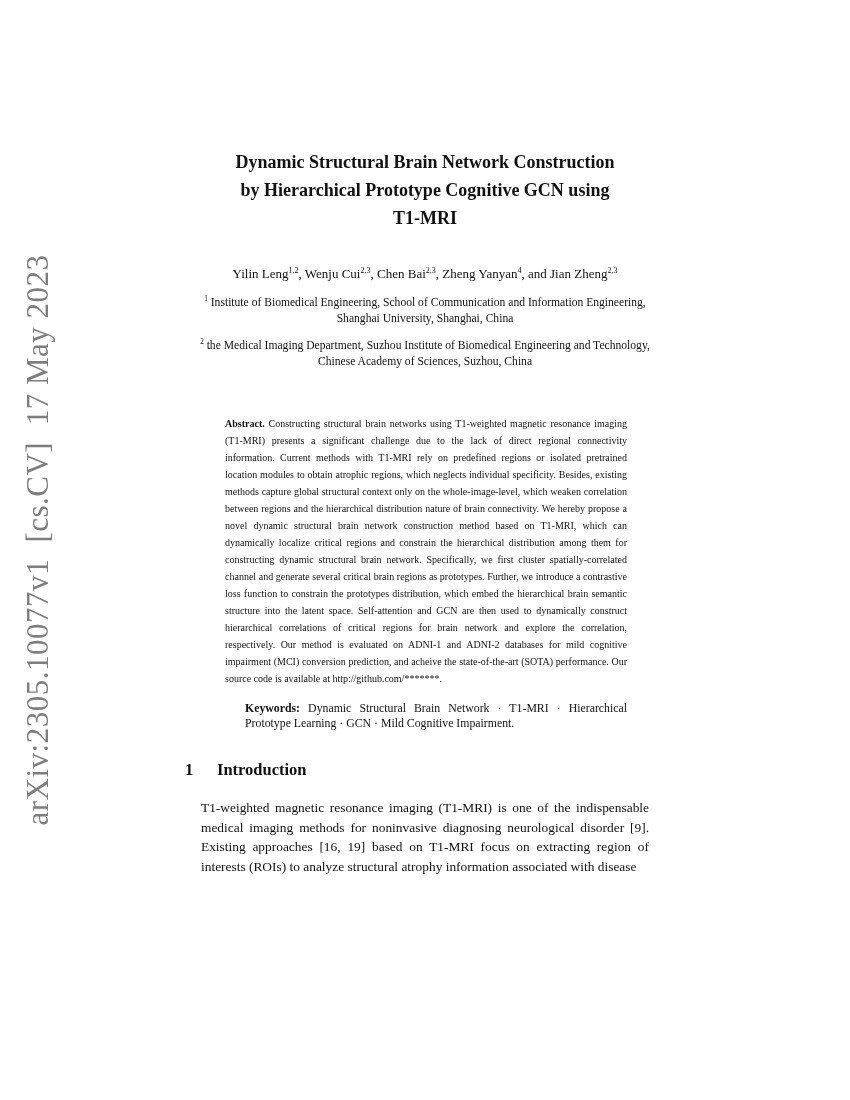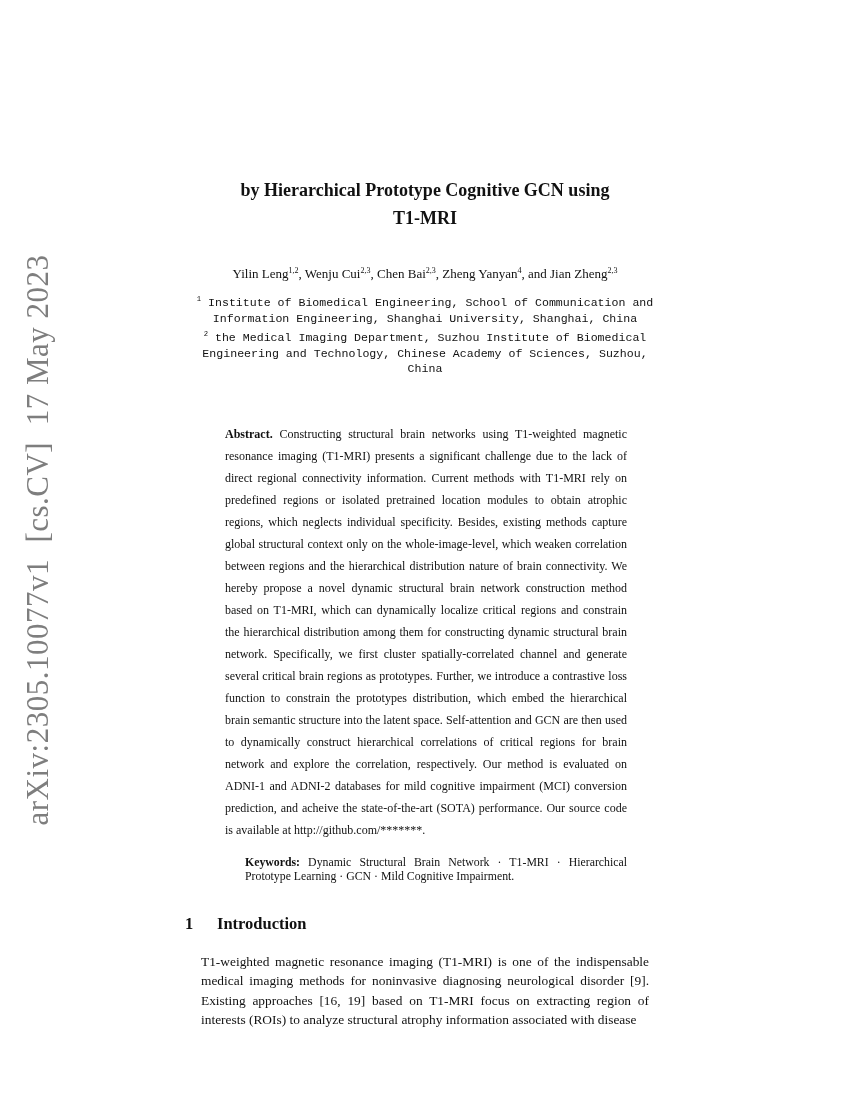--- a/index.html
+++ b/index.html
@@ -49,27 +49,26 @@
     vertical-align: super;
     line-height: 0;
   }
   .affiliations {
     text-align: center;
     font-size: 11.6px;
     line-height: 15.5px;
     margin: 0 0 46px 0;
   }
   .affil {
-    margin: 4px 10px;
-    font-family: Liberation Mono, monospace;
+    margin: 12px 10px;
   }
   .abstract {
     margin: 0 38px 14px 40px;
-    font-size: 12px;
-    line-height: 22px;
+    font-size: 10px;
+    line-height: 17px;
     text-align: justify;
     hyphens: auto;
   }
   .keywords {
     margin: 0 38px 30px 60px;
     font-size: 11.8px;
     line-height: 14.6px;
     text-align: justify;
   }
   .section-heading {
@@ -94,21 +93,21 @@
 </head>
 <body>
 
 <div class="page">
 
   <div class="watermark">arXiv:2305.10077v1  [cs.CV]  17 May 2023</div>
 
   <div class="content">
 
     <h1 class="title">
-      <br>
+      <span>Dynamic Structural Brain Network Construction</span><br>
       <span>by Hierarchical Prototype Cognitive GCN using</span><br>
       <span>T1-MRI</span>
     </h1>
 
     <div class="authors"><span>Yilin Leng</span><sup>1,2</sup>, <span>Wenju Cui</span><sup>2,3</sup>, <span>Chen Bai</span><sup>2,3</sup>, <span>Zheng Yanyan</span><sup>4</sup>, and <span>Jian Zheng</span><sup>2,3</sup></div>
 
     <div class="affiliations">
         <div class="affil"><sup>1</sup> Institute of Biomedical Engineering, School of Communication and Information Engineering, Shanghai University, Shanghai, China</div>
         <div class="affil"><sup>2</sup> the Medical Imaging Department, Suzhou Institute of Biomedical Engineering and Technology, Chinese Academy of Sciences, Suzhou, China</div>
       </div>

